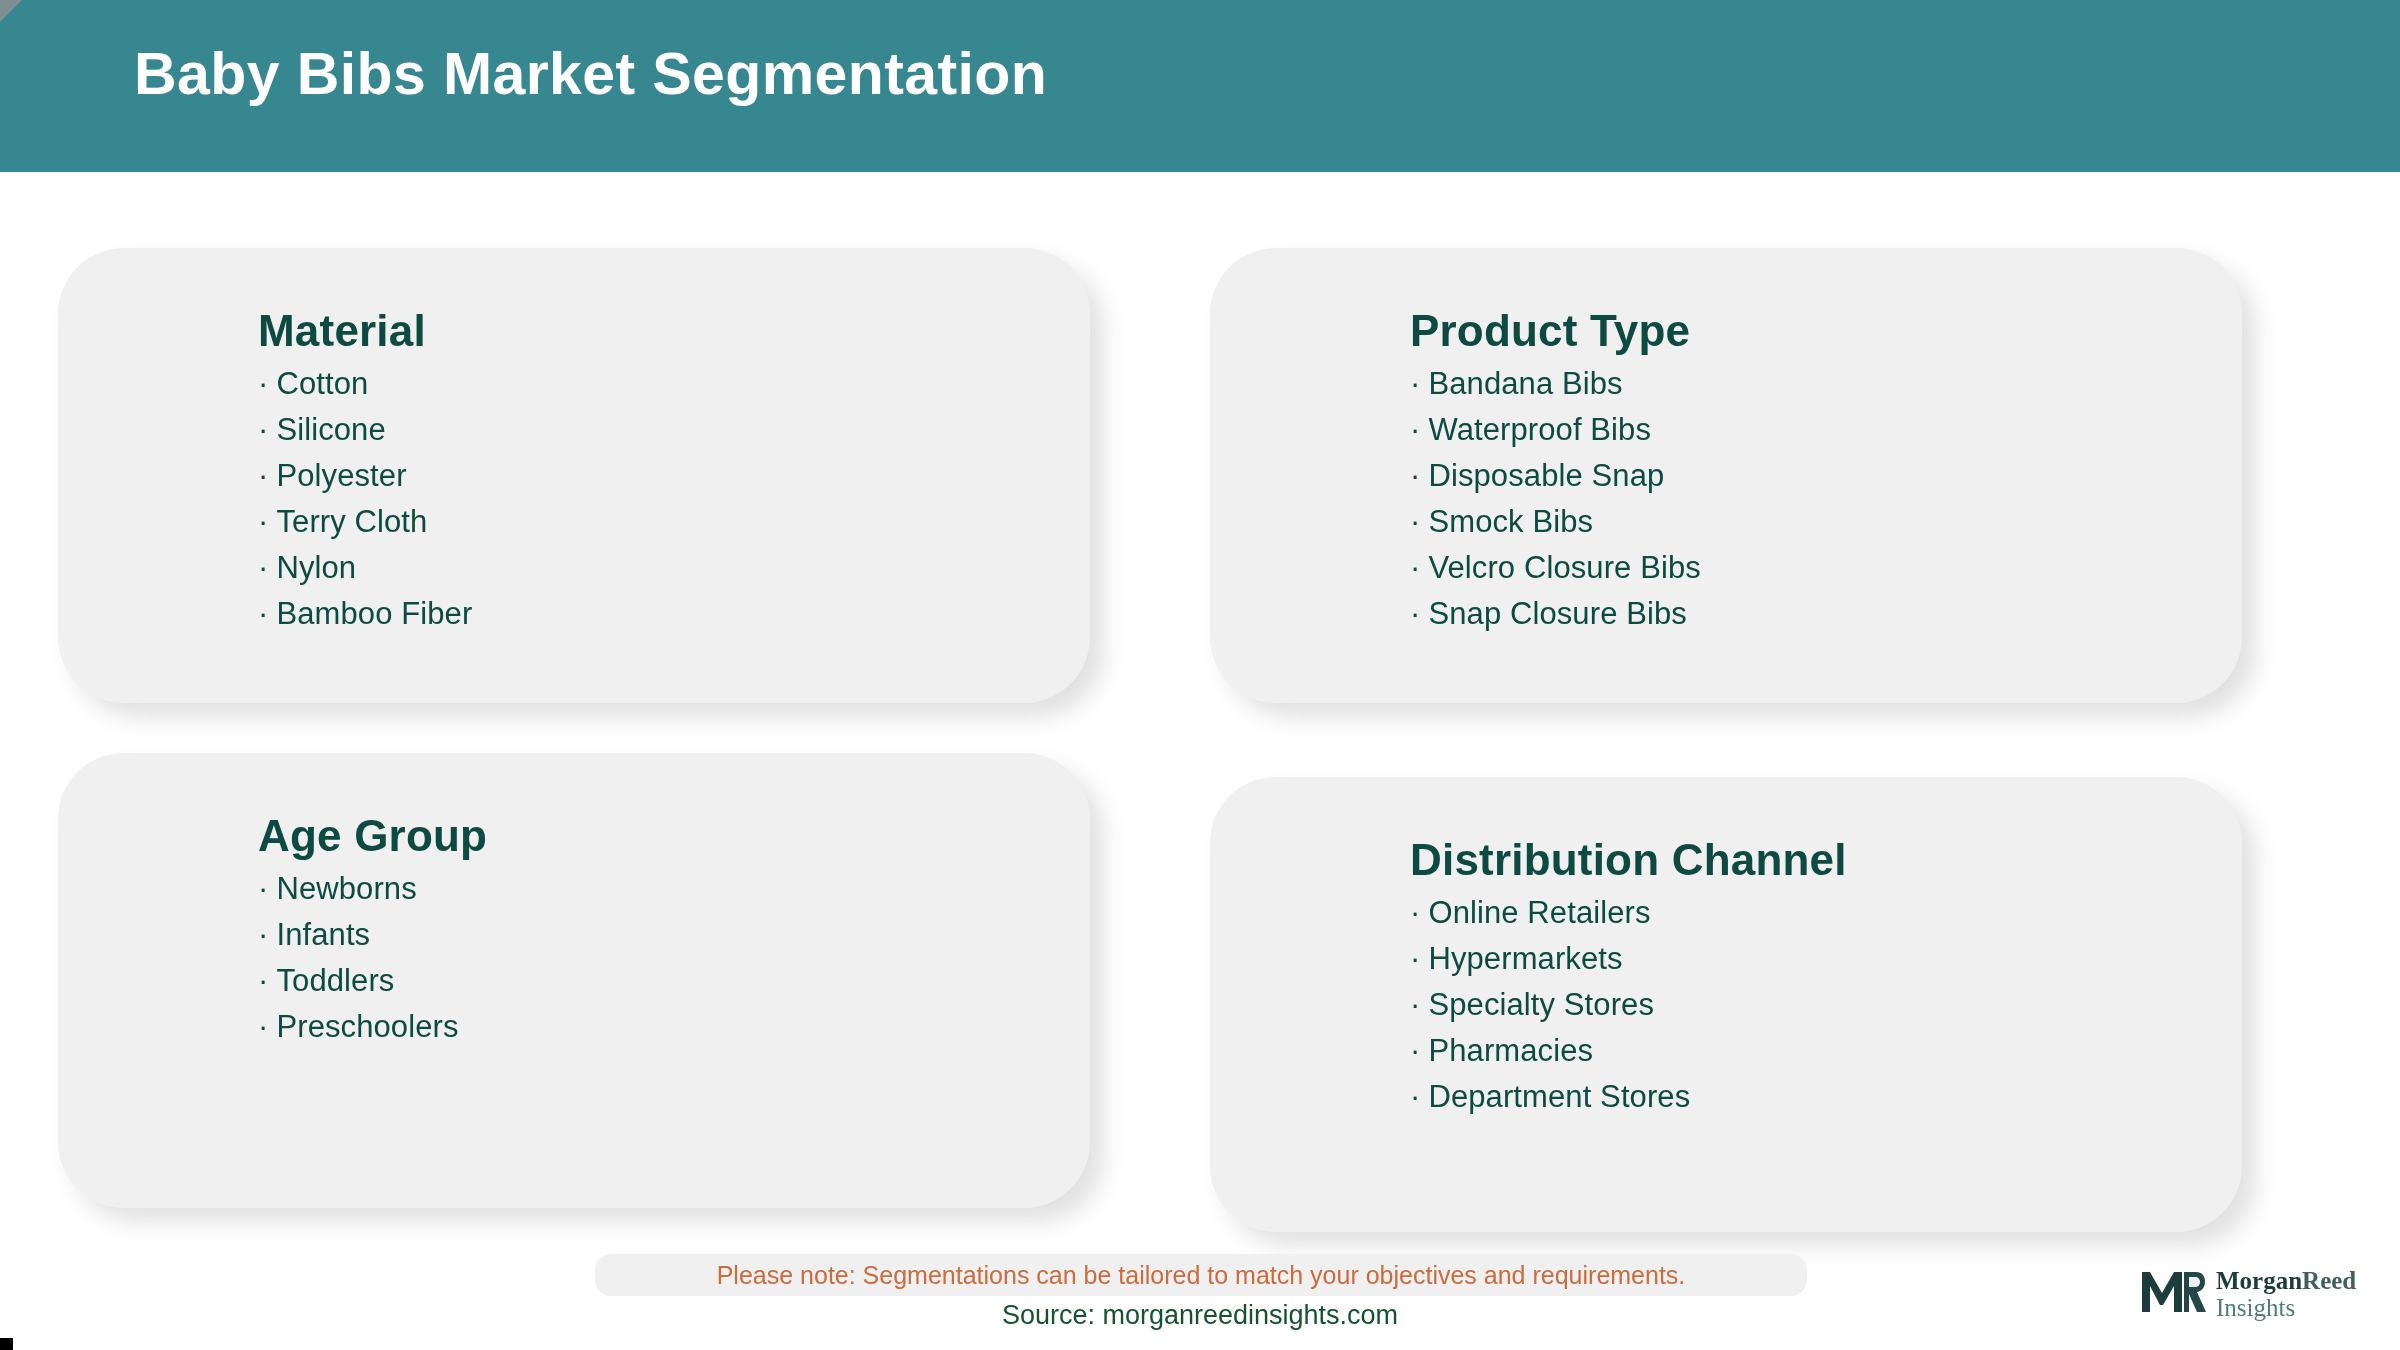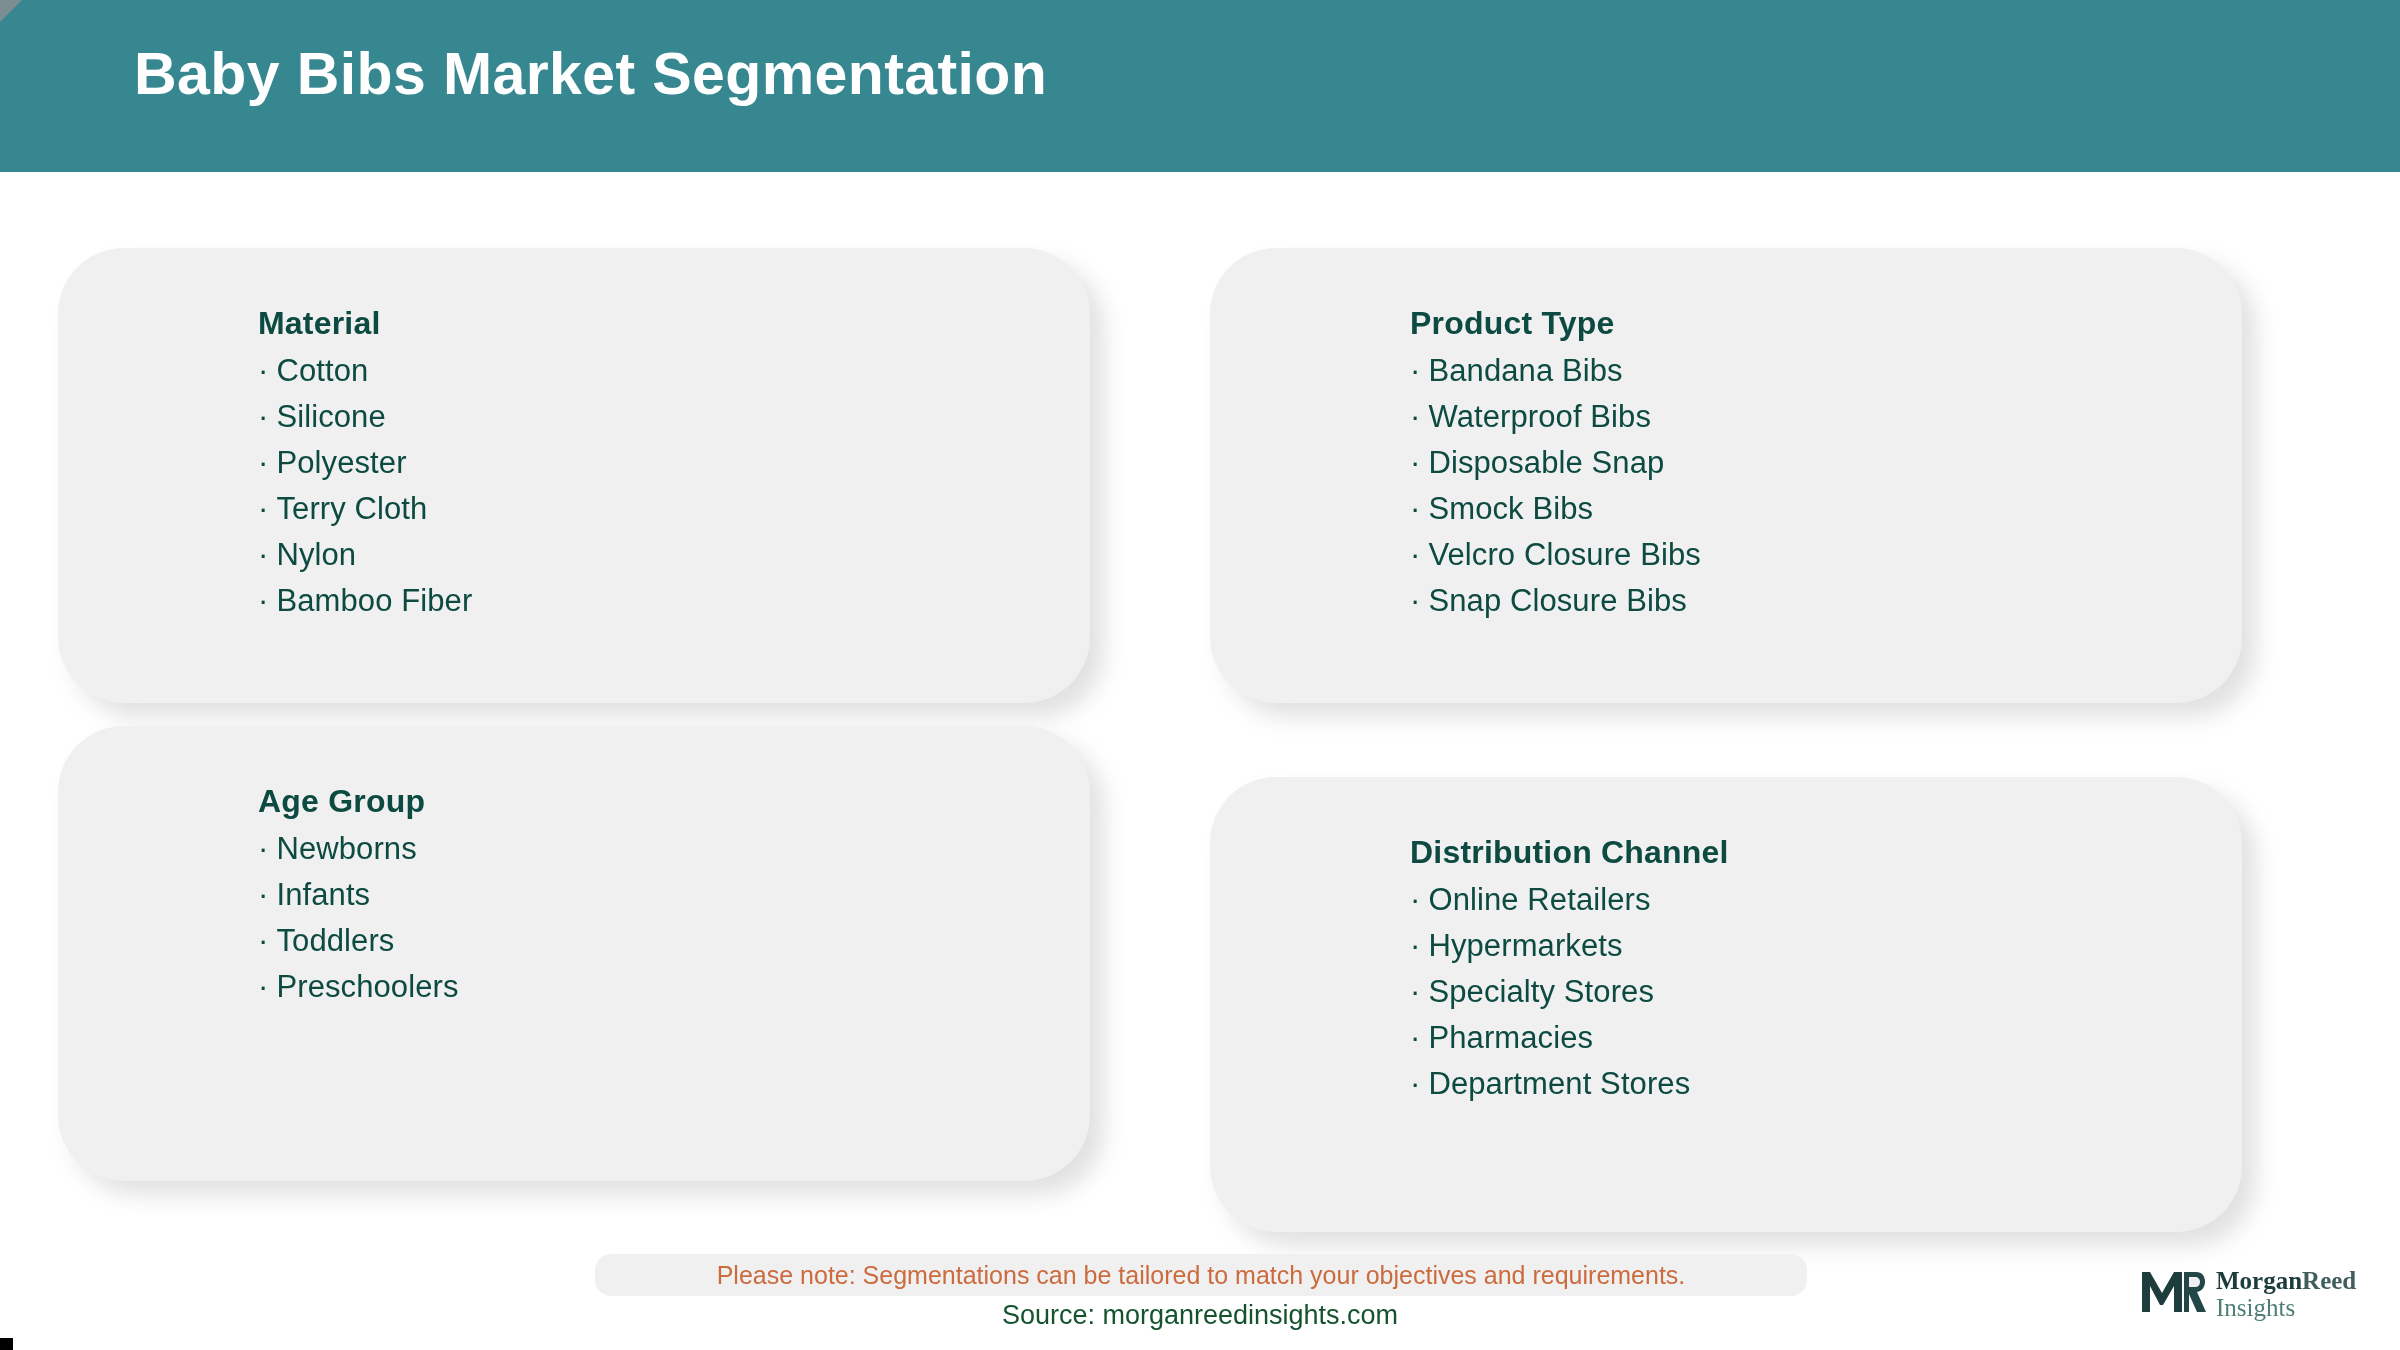--- a/index.html
+++ b/index.html
@@ -57,31 +57,31 @@
     height: 960px;
   }
   .card {
     position: absolute;
     background: #eff0ef;
     border-radius: 66px;
     box-shadow: 14px 14px 22px rgba(120,120,125,0.22);
   }
   .card-ul { left: 0;    top: 0;   width: 1032px; height: 455px; }
   .card-ur { left: 1152px; top: 0;   width: 1032px; height: 455px; }
-  .card-ll { left: 0;    top: 478px; width: 1032px; height: 455px; }
+  .card-ll { left: 0;    top: 505px; width: 1032px; height: 455px; }
   .card-lr { left: 1152px; top: 505px; width: 1032px; height: 455px; margin-top: 24px; }
 
   .card-inner {
     position: absolute;
     left: 200px;
     top: 58px;
     right: 40px;
   }
   .card-title {
-    font-size: 32px;
+    font-size: 44px;
     font-weight: bold;
     color: #0d4a42;
     letter-spacing: 0.2px;
     line-height: 1.12;
     white-space: nowrap;
     margin-bottom: 6px;
   }
   .card-list { list-style: none; }
   .card-list li {
     font-size: 31px;

